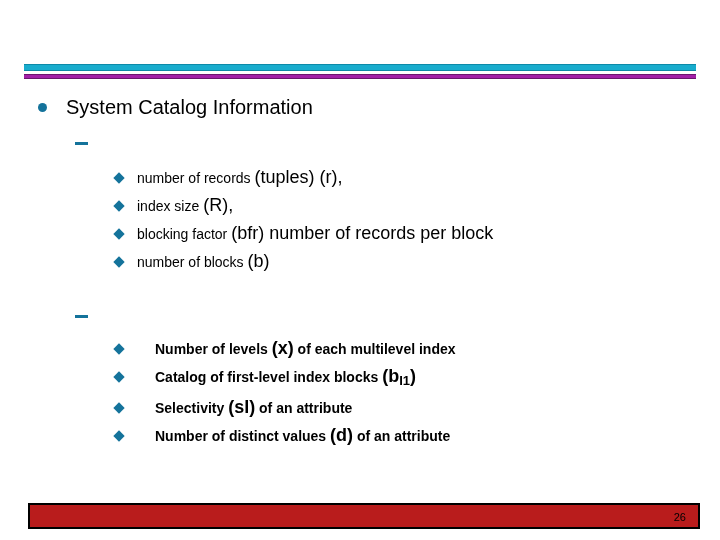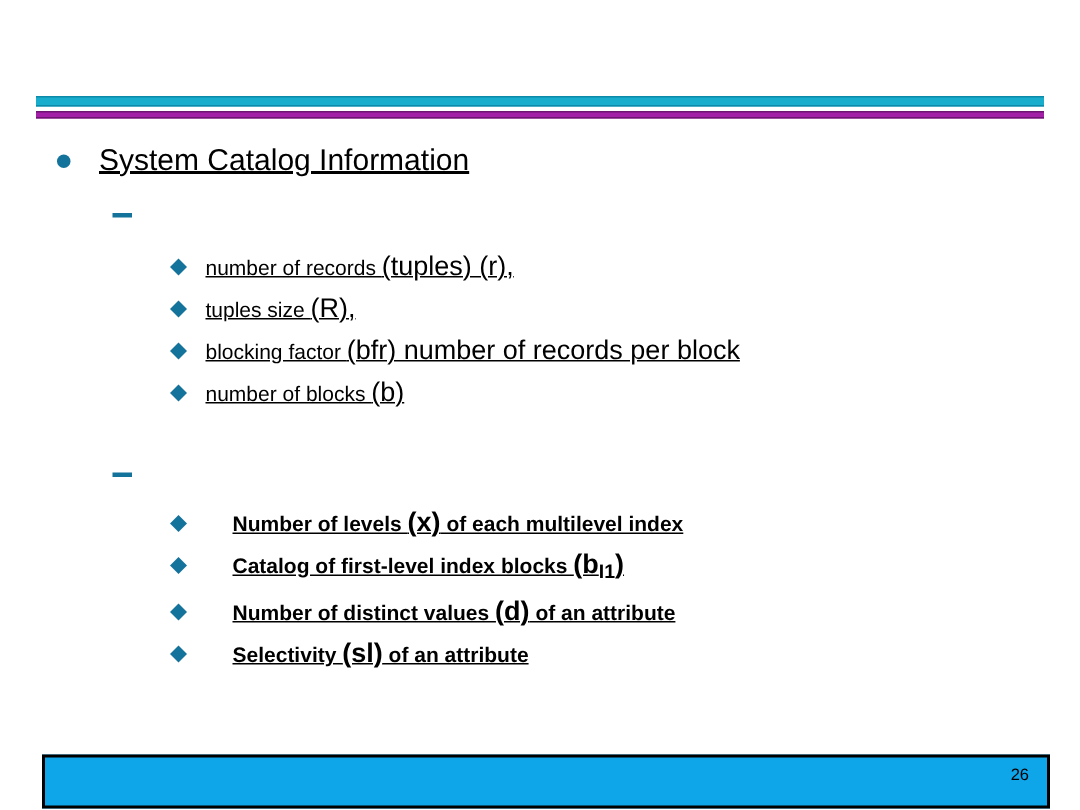--- a/index.html
+++ b/index.html
@@ -59,21 +59,20 @@
     border-bottom: 1px solid #6d1570;
     box-sizing: border-box;
   }
 
   
   #body-list {
     position: absolute;
     left: 0;
     top: 92px;
     width: 616px;
-    text-decoration: underline;
   }
 
   .row {
     position: relative;
     display: block;
   }
 
   
   .lvl1 {
     margin-left: 38px;
@@ -154,24 +153,24 @@
   }
 
   .gap-block { height: 27px; }
 
   
   #footer-box {
     position: absolute;
     left: 28px;
     top: 503px;
     width: 672px;
-    height: 36px;
+    height: 26px;
     border: 2px solid #000000;
     box-sizing: border-box;
-    background: #0ea5e9;
+    background: #b91c1c;
   }
   #page-number {
     position: absolute;
     right: 12px;
     top: 4px;
     font-size: 11px;
     line-height: 16px;
     color: #000000;
   }
 </style>
@@ -195,21 +194,21 @@
       <span class="marker"></span>
     </div>
 
     <div class="row lvl3" style="margin-top:6px;">
       <span class="marker"></span>
       <span class="txt"><span>number of records </span><span class="small">(tuples) (r),</span></span>
     </div>
 
     <div class="row lvl3">
       <span class="marker"></span>
-      <span class="txt"><span>tuples size </span><span class="small">(R),</span></span>
+      <span class="txt"><span>index size </span><span class="small">(R),</span></span>
     </div>
 
     <div class="row lvl3">
       <span class="marker"></span>
       <span class="txt"><span>blocking factor </span><span class="small">(bfr)  number of records per block</span></span>
     </div>
 
     <div class="row lvl3">
       <span class="marker"></span>
       <span class="txt"><span>number of blocks </span><span class="small">(b)</span></span>
@@ -226,26 +225,26 @@
       <span class="txt"><span>Number of levels </span><span class="small">(x)</span><span> of each multilevel index</span></span>
     </div>
 
     <div class="row lvl3 bold">
       <span class="marker"></span>
       <span class="txt"><span>Catalog of first-level index blocks </span><span class="small">(b</span><span class="sub">I1</span><span class="small">)</span></span>
     </div>
 
     <div class="row lvl3 bold">
       <span class="marker"></span>
+      <span class="txt"><span>Selectivity </span><span class="small">(sl)</span><span> of an attribute</span></span>
+    </div>
+
+    <div class="row lvl3 bold">
+      <span class="marker"></span>
       <span class="txt"><span>Number of distinct values </span><span class="small">(d)</span><span> of an attribute</span></span>
-    </div>
-
-    <div class="row lvl3 bold">
-      <span class="marker"></span>
-      <span class="txt"><span>Selectivity </span><span class="small">(sl)</span><span> of an attribute</span></span>
     </div>
 
   </div>
 
   <div id="footer-box">
     <span id="page-number">26</span>
   </div>
 
 </div>
 

